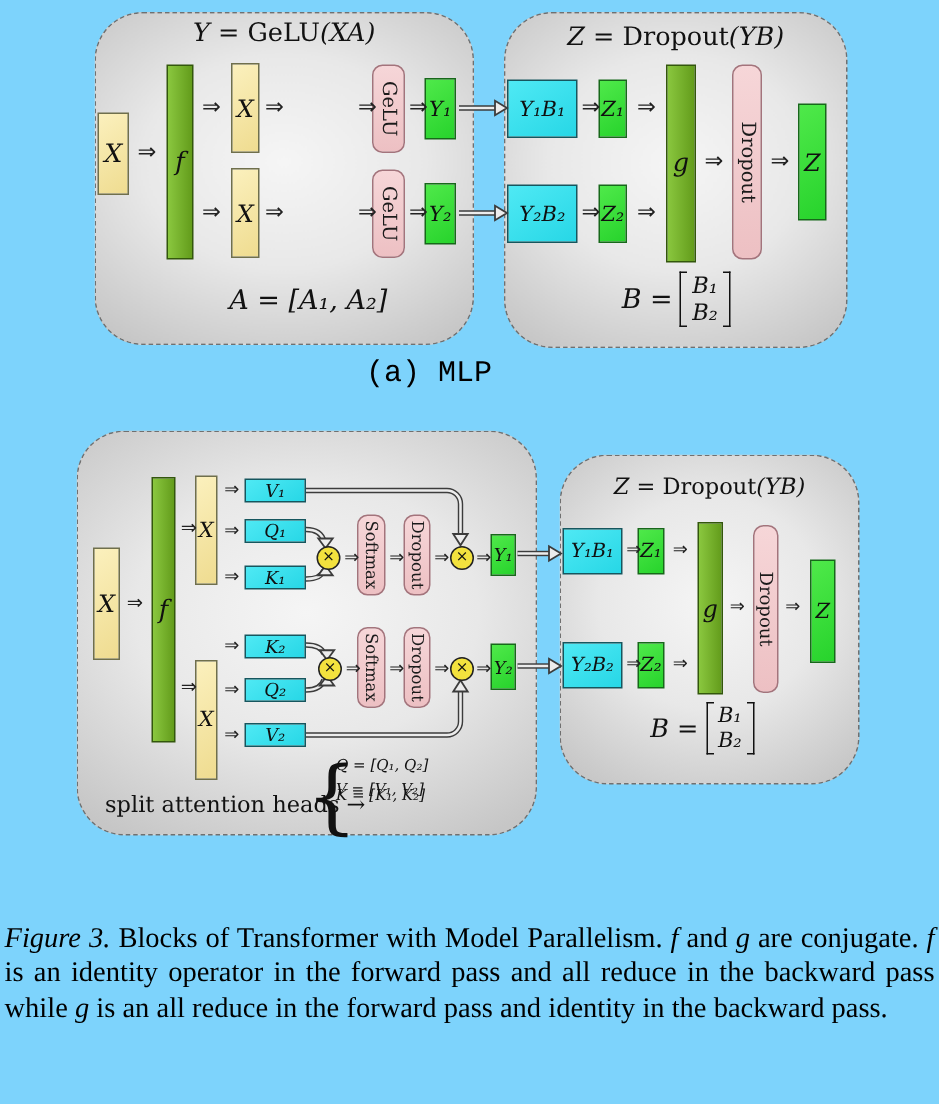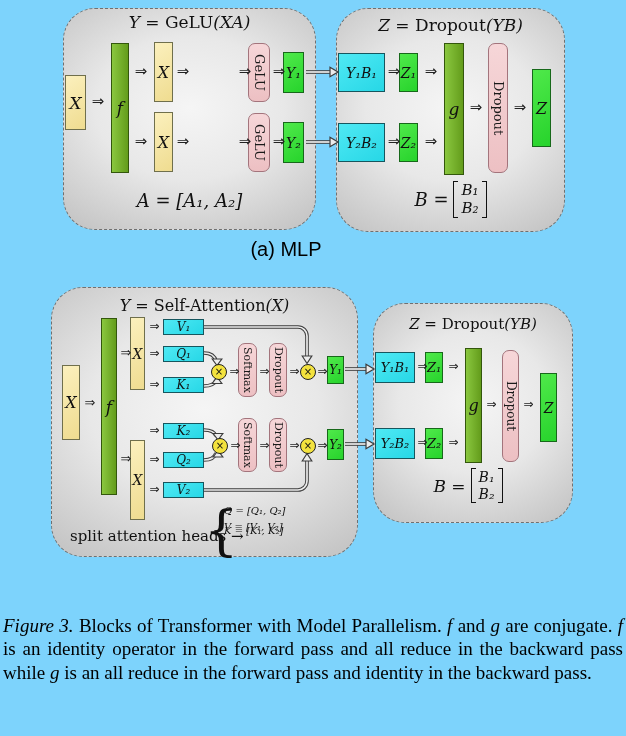--- a/index.html
+++ b/index.html
@@ -20,32 +20,32 @@
   .vt{writing-mode:vertical-rl;text-orientation:mixed;font-family:"DejaVu Serif",serif;color:#1a1a1a;}
   .f16{font-size:16px;} .f17{font-size:17px;} .f14{font-size:14px;} .f13{font-size:13px;}
   .f12{font-size:12px;} .f11{font-size:11px;}
   .da{position:absolute;width:16px;height:16px;line-height:15px;text-align:center;font-size:15px;
       color:#222;font-family:"DejaVu Sans",sans-serif;z-index:3;}
   .da.m{font-size:13px;line-height:13px;width:14px;}
   .da.s{font-size:12px;line-height:12px;width:13px;}
   .otimes{position:absolute;width:14px;height:14px;border-radius:50%;background:#f3e23e;
           border:1.2px solid #222;display:flex;align-items:center;justify-content:center;
           font-size:10px;line-height:1;color:#111;font-family:"DejaVu Sans",sans-serif;z-index:6;}
-  .wlabel{position:absolute;text-align:center;font-size:18px;color:#111;z-index:2;}
+  .wlabel{position:absolute;text-align:center;font-size:18px;color:#111;z-index:2;padding-left:16px;}
   .vecwrap{position:absolute;display:flex;align-items:center;justify-content:center;gap:5px;z-index:2;color:#111;}
   .vec{display:inline-flex;align-items:stretch;}
   .vbr{width:4px;}
   .vbr.l{border-left:1.4px solid #111;border-top:1.4px solid #111;border-bottom:1.4px solid #111;}
   .vbr.r{border-right:1.4px solid #111;border-top:1.4px solid #111;border-bottom:1.4px solid #111;}
   .vcol{display:flex;flex-direction:column;line-height:1.18;padding:1px 3px;font-size:15px;}
   .split-label{position:absolute;font-size:15px;color:#111;z-index:2;}
   .brace{position:absolute;font-size:54px;line-height:60px;font-weight:400;color:#111;z-index:2;
          font-family:"DejaVu Serif",serif;}
   .eq{position:absolute;font-size:10px;color:#111;z-index:2;white-space:nowrap;font-style:italic;}
-  .subcap{position:absolute;left:0;width:572px;text-align:center;font-family:Liberation Sans, sans-serif;
+  .subcap{position:absolute;left:0;width:572px;text-align:center;font-family:Liberation Mono, monospace;
           font-size:20px;color:#000;}
   .figcap{position:absolute;left:3px;top:614px;width:620px;margin:0;text-align:justify;
           font-family:"Liberation Serif",serif;font-size:19px;line-height:23.4px;color:#000;}
   .figcap .it{font-style:italic;}
   svg.overlay{position:absolute;left:0;top:0;z-index:5;pointer-events:none;}
   .ao{fill:none;stroke:#3c3c3c;stroke-width:3.6;}
   .ai{fill:none;stroke:#ececec;stroke-width:1.7;}
   .ah{fill:#ececec;stroke:#3c3c3c;stroke-width:1.2;stroke-linejoin:miter;}
 </style>
 </head>
@@ -135,21 +135,20 @@
         </span>
         <span class="vbr r"></span>
       </span>
   </div>
 
   <div class="subcap" style="top:238px">(a) MLP</div>
 
   <div class="panel" style="left:51px;top:287px;width:307px;height:270px"></div>
   <div class="panel" style="left:373px;top:303px;width:200px;height:220px"></div>
 
-  <div class="ptitle" style="left:51px;top:296px;width:307px;font-size:16px"><span class="mi">Y = </span><span class="rm">Self-Attention</span><span class="mi">(X)</span></div>
   <div class="ptitle" style="left:373px;top:315px;width:200px;font-size:15px"><span class="mi">Z = </span><span class="rm">Dropout</span><span class="mi">(YB)</span></div>
 
   <div class="box yellow" style="left:62px;top:365px;width:18px;height:75px">
       <span class="mi f16">X</span>
     </div>
   <span class="da m" style="left:83px;top:396px">⇒</span>
   <div class="box olive" style="left:101px;top:318px;width:16px;height:177px">
       <span class="mi f17">f</span>
     </div>
   <span class="da m" style="left:119px;top:346px">⇒</span>

